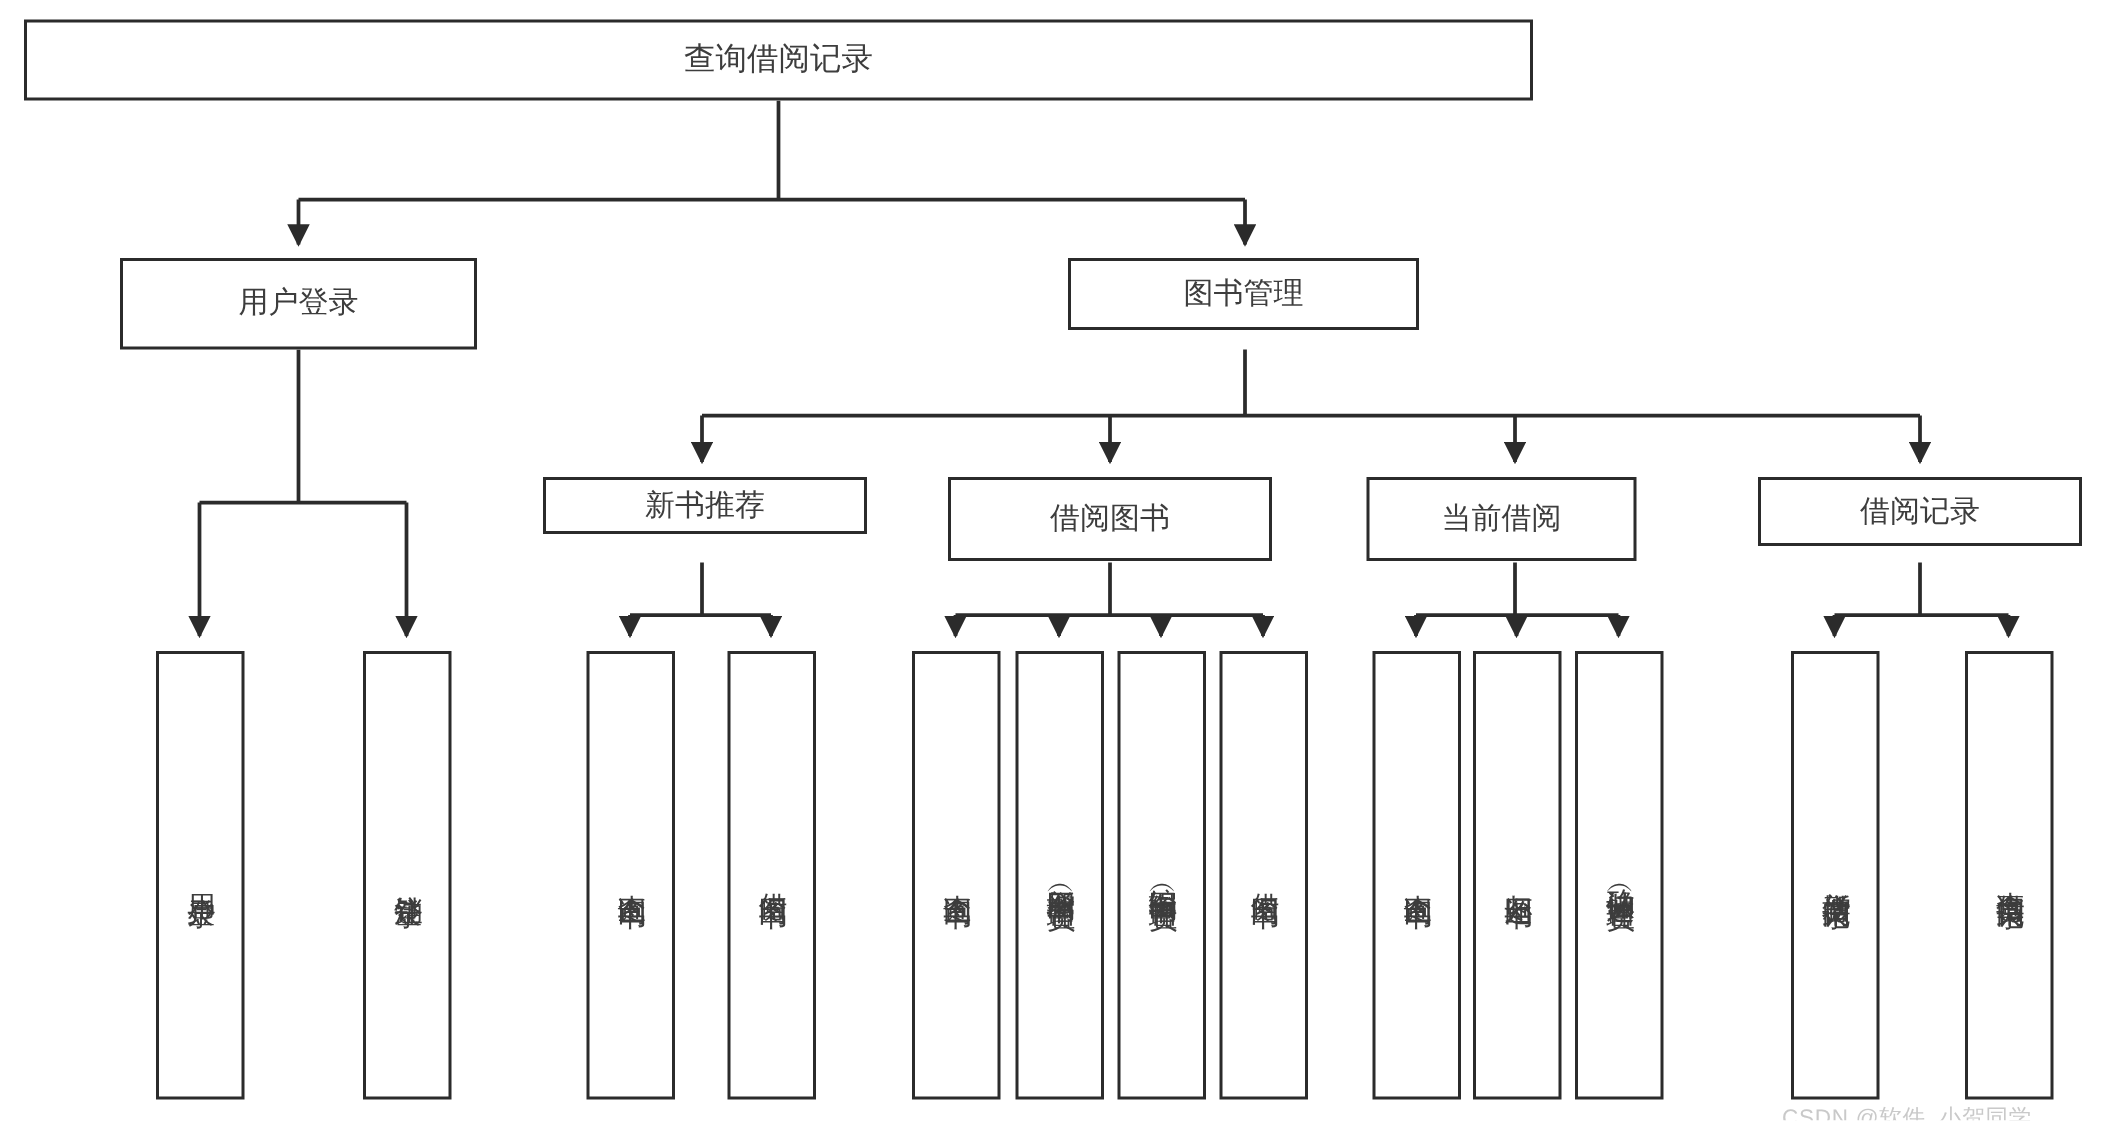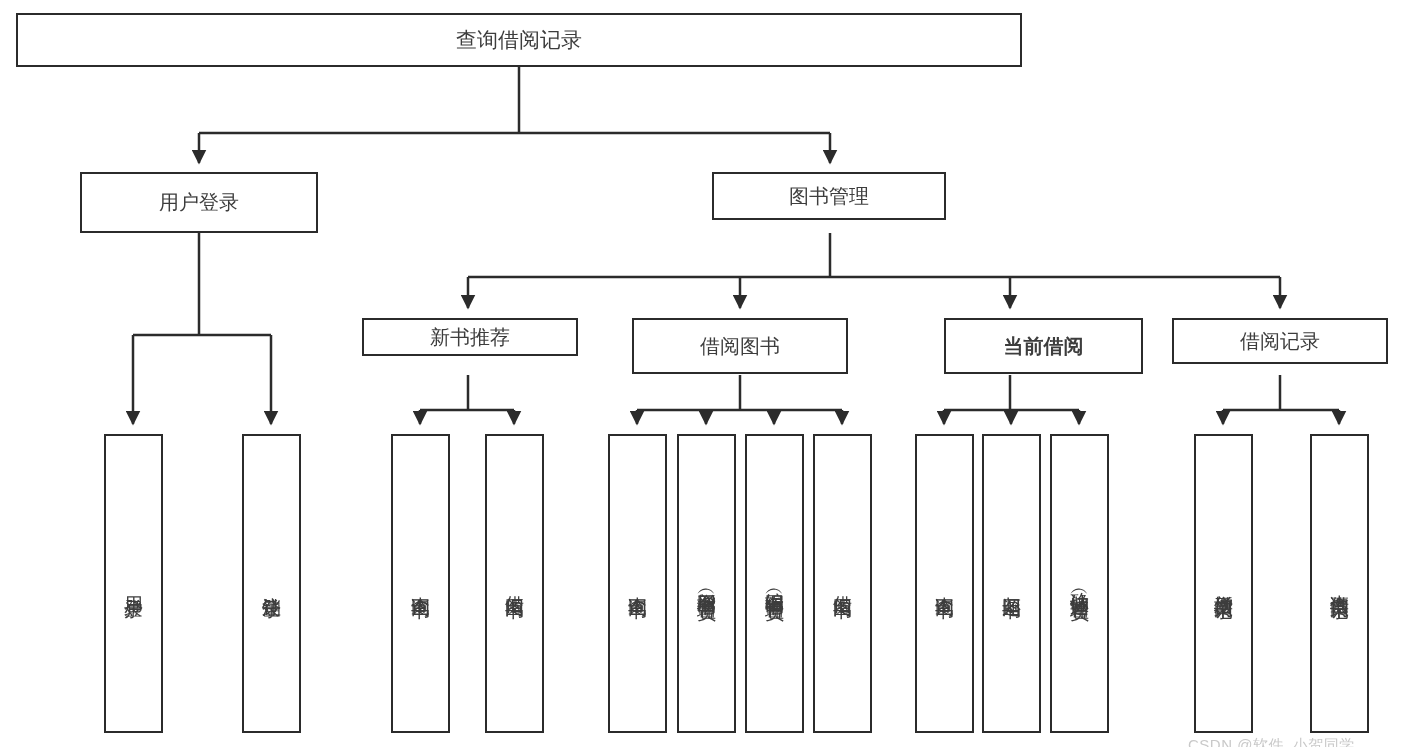--- a/index.html
+++ b/index.html
@@ -133,21 +133,21 @@
   <div class="node lvl1" style="left:712px; top:172px; width:234px; height:48px;">
     <span>图书管理</span>
   </div>
 
   <div class="node lvl2" style="left:362px; top:318px; width:216px; height:38px;">
     <span>新书推荐</span>
   </div>
   <div class="node lvl2" style="left:632px; top:318px; width:216px; height:56px;">
     <span>借阅图书</span>
   </div>
-  <div class="node lvl2" style="left:944px; top:318px; width:199px; height:56px;font-weight:bold;">
+  <div class="node lvl2" style="left:911px; top:318px; width:180px; height:56px;">
     <span>当前借阅</span>
   </div>
   <div class="node lvl2" style="left:1172px; top:318px; width:216px; height:46px;">
     <span>借阅记录</span>
   </div>
 
   <div class="node leaf" style="left:104px; top:434px; width:59px; height:299px;">
     <span class="leaf-label">用户登录</span>
   </div>
   <div class="node leaf" style="left:242px; top:434px; width:59px; height:299px;">

